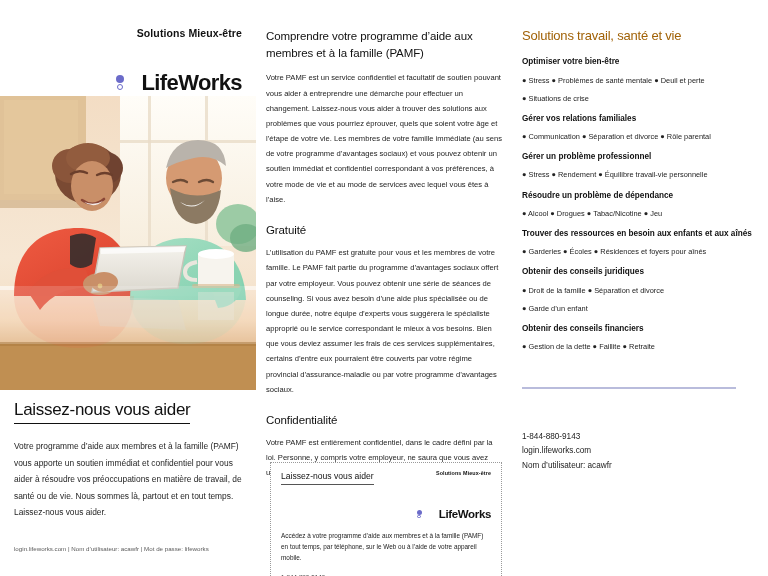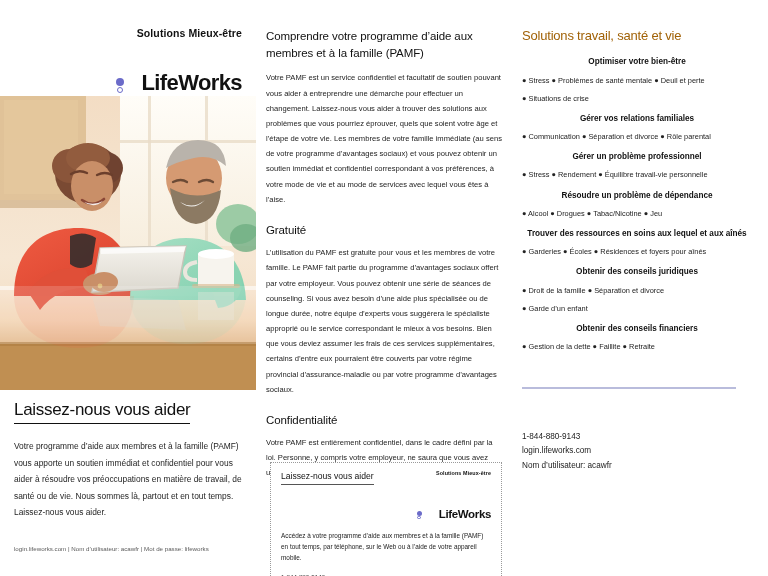--- a/index.html
+++ b/index.html
@@ -10,21 +10,21 @@
   }
   .page{position:relative;width:768px;height:576px;border-radius:17px;}
 
   
   .logo{display:block;}
   .logo .logo-top{
     font-size:10.5px;font-weight:bold;letter-spacing:.1px;
     color:#111;text-align:right;line-height:1.1;margin:0 0 1px 0;
   }
   .logo .logo-main{
-    display:flex;align-items:flex-end;justify-content:flex-end;gap:17px;margin-top:32px;
+    display:flex;align-items:center;justify-content:flex-end;gap:17px;margin-top:32px;
   }
   .logo .logo-word{
     font-size:22px;font-weight:bold;letter-spacing:-.6px;color:#111;line-height:1;
   }
   .logo-mark{position:relative;width:16px;height:16px;flex:0 0 16px;}
   .logo-mark .dot-big{
     position:absolute;right:0;top:0;width:8.5px;height:8.5px;border-radius:50%;
     background:#6b6bc9;
   }
   .logo-mark .dot-ring{
@@ -92,21 +92,21 @@
     font-size:6.2px;line-height:1.62;color:#333;margin:9px 0 0 0;
   }
 
   
   .right-inner{position:absolute;left:522px;top:28px;width:230px;}
   .right-h1{
     font-size:13px;font-weight:normal;color:#a16207;line-height:1.25;
     margin:0 0 12px 0;letter-spacing:-.2px;
   }
   .svc-head{
-    font-size:8.2px;font-weight:bold;color:#111;line-height:1.5;margin:0 0 6px 0;text-align:center;
+    font-size:8.2px;font-weight:bold;color:#111;line-height:1.5;margin:0 0 6px 0;
   }
   .svc-line{
     font-size:7.4px;color:#222;line-height:1.5;margin:0 0 7px 0;
   }
   .svc-group{margin-bottom:9px;}
   .divider{
     position:absolute;left:522px;top:387px;width:214px;height:2px;background:#b9bcdc;
   }
   .cta{position:absolute;left:522px;top:408px;width:226px;}
   .cta-title{
@@ -283,21 +283,21 @@
         </div>
         <div class="svc-group">
           <div class="svc-head">Gérer un problème professionnel</div>
           <div class="svc-line">● Stress ● Rendement ● Équilibre travail-vie personnelle</div>
         </div>
         <div class="svc-group">
           <div class="svc-head">Résoudre un problème de dépendance</div>
           <div class="svc-line">● Alcool ● Drogues ● Tabac/Nicotine ● Jeu</div>
         </div>
         <div class="svc-group">
-          <div class="svc-head">Trouver des ressources en soins aux lequel et aux aînés</div>
+          <div class="svc-head">Trouver des ressources en besoin aux enfants et aux aînés</div>
           <div class="svc-line">● Garderies ● Écoles ● Résidences et foyers pour aînés</div>
         </div>
         <div class="svc-group">
           <div class="svc-head">Obtenir des conseils juridiques</div>
           <div class="svc-line">● Droit de la famille ● Séparation et divorce</div>
           <div class="svc-line">● Garde d’un enfant</div>
         </div>
         <div class="svc-group">
           <div class="svc-head">Obtenir des conseils financiers</div>
           <div class="svc-line">● Gestion de la dette ● Faillite ● Retraite</div>

